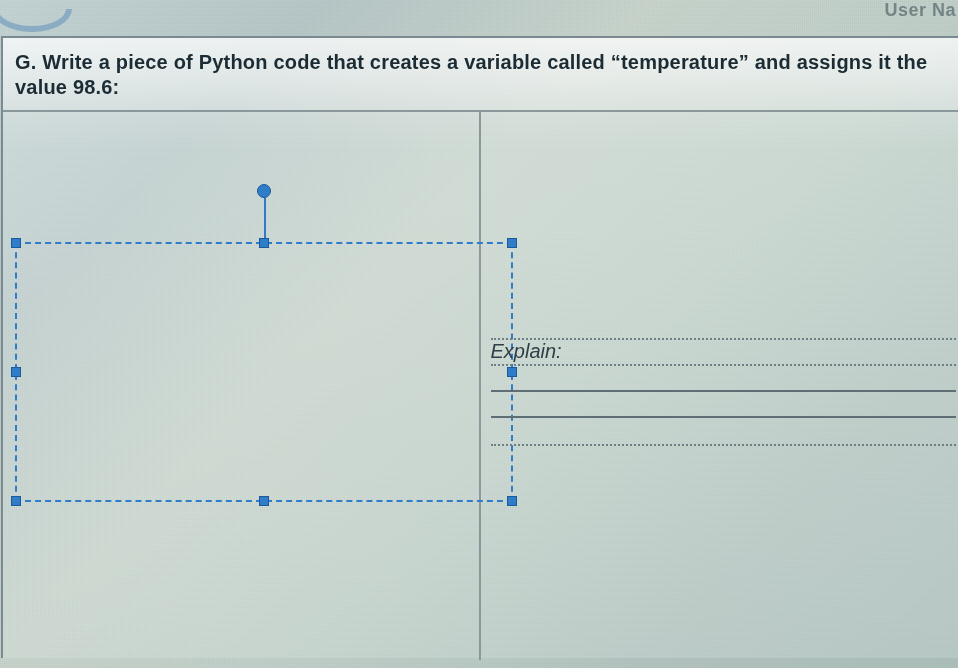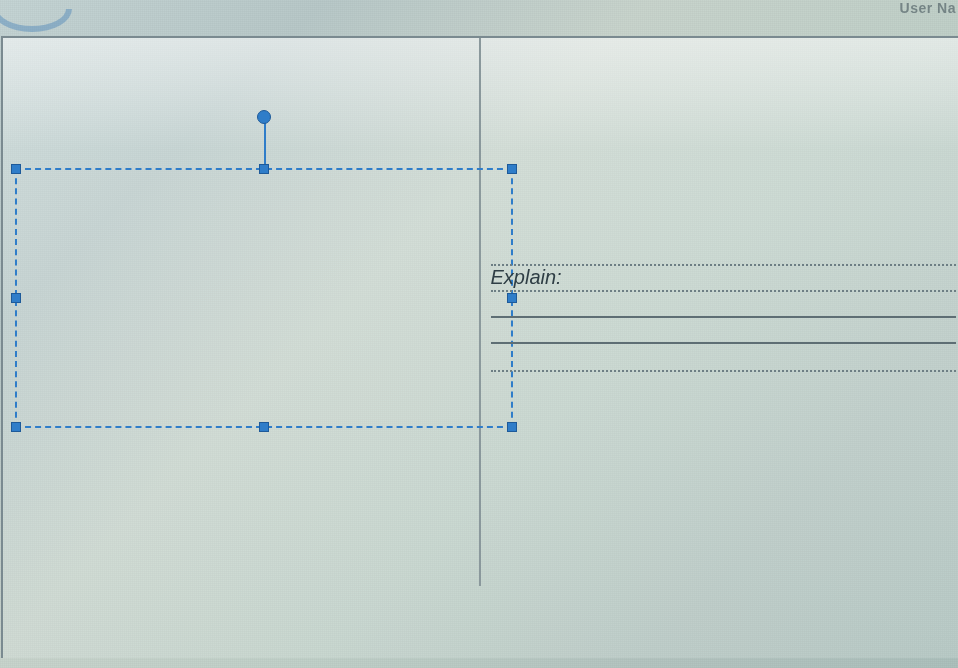--- a/index.html
+++ b/index.html
@@ -20,21 +20,21 @@
       repeating-linear-gradient(90deg, rgba(0,0,0,0.015) 0 1px, transparent 1px 2px);
     pointer-events: none;
     mix-blend-mode: multiply;
   }
 
   .top-edge {
     position: absolute;
     top: 0;
     right: 0;
     font-weight: 700;
-    font-size: 14px;
+    font-size: 18px;
     color: #3a4a52;
     letter-spacing: 0.5px;
     opacity: 0.55;
     filter: blur(0.6px);
     padding: 0 2px;
   }
 
   .logo-arc {
     position: absolute;
     left: -8px;
@@ -157,20 +157,27 @@
     height: 28px;
   }
 </style>
 </head>
 <body>
 
 <div class="logo-arc"></div>
 <div class="top-edge">User Na</div>
 
 <div class="worksheet">
+  <div class="question-bar">
+    <p>
+      <span>G.</span>
+      <span> </span>
+      <span>Write a piece of Python code that creates a variable called “temperature” and assigns it the value 98.6:</span>
+    </p>
+  </div>
 
   <div class="split">
     <div class="left-pane">
       <div class="selected-box">
         <div class="rotate-stem"></div>
         <div class="rotate-dot"></div>
         <div class="handle h-tl"></div>
         <div class="handle h-tm"></div>
         <div class="handle h-tr"></div>
         <div class="handle h-ml"></div>

